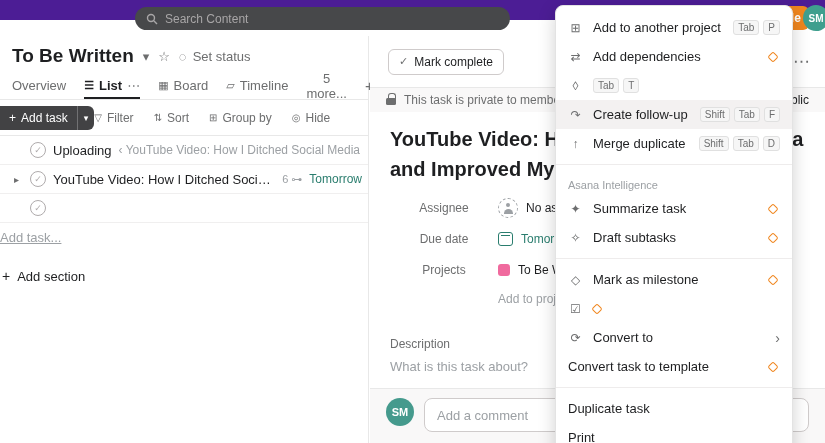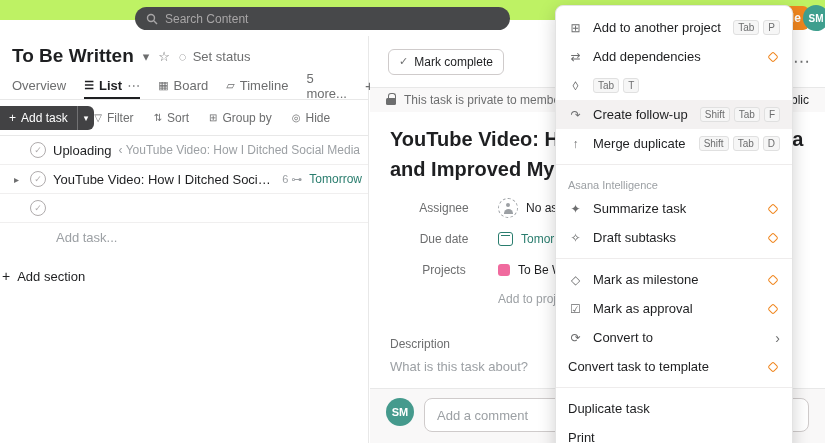--- a/index.html
+++ b/index.html
@@ -1,40 +1,40 @@
 <!DOCTYPE html>
 <html><head>
 <meta charset="utf-8">
 <style>
   * { margin:0; padding:0; box-sizing:border-box; }
   body { font-family:"Liberation Sans", sans-serif; background:#fff; }
   .screen { position:relative; width:825px; height:443px; overflow:hidden; background:#fff; color:#1e1f21; }
 
   
-  .topbar { position:absolute; top:0; left:0; right:0; height:20px; background:#bef264; }
+  .topbar { position:absolute; top:0; left:0; right:0; height:20px; background:#4c1d95; }
   .search { position:absolute; left:135px; top:7px; width:375px; height:23px; background:#47484a;
             border-radius:12px; display:flex; align-items:center; gap:7px; padding:0 11px;
             color:#a8a6a7; font-size:12px; cursor:text; }
   .upgrade { position:absolute; left:744px; top:6px; width:65px; height:24px; background:#f0861e;
              border:none; border-radius:6px; color:#fff; font-size:12px; font-weight:bold; z-index:5; cursor:pointer; }
   .avatar-top { position:absolute; left:803px; top:5px; width:26px; height:26px; border-radius:50%;
                 background:#3f9f8e; color:#fff; font-size:10px; font-weight:bold; display:flex;
                 align-items:center; justify-content:center; z-index:5; cursor:pointer; }
 
   
   .left-panel { position:absolute; top:36px; left:0; width:369px; bottom:0; background:#fff;
                 border-right:1px solid #e8e8e8; }
   .proj-header { display:flex; align-items:center; height:36px; padding:4px 12px 0 12px; gap:9px; }
   .proj-title { font-size:19px; font-weight:bold; }
   .hdr-ico { color:#6d6e6f; font-size:13px; cursor:pointer; }
   .set-status { display:flex; align-items:center; gap:6px; color:#6d6e6f; font-size:13px; cursor:pointer; }
 
   .tabs { display:flex; align-items:center; gap:18px; padding:0 12px; height:28px;
           border-bottom:1px solid #e8e8e8; font-size:13px; color:#6d6e6f; }
-  .tab { display:flex; align-items:center; gap:5px; height:100%; cursor:pointer; }
+  .tab { display:flex; align-items:center; gap:5px; height:100%; cursor:pointer;text-align:center; }
   .tab.active { color:#1e1f21; font-weight:bold; box-shadow:inset 0 -2px 0 #1e1f21; }
   .tab-icon { font-size:11px; }
   .tab-dots { color:#6d6e6f; font-weight:normal; }
   .tab-add { font-size:15px; }
 
   .list-toolbar { display:flex; align-items:center; height:36px; padding-right:12px; border-bottom:1px solid #e8e8e8; }
   .add-task-split { display:flex; align-items:stretch; height:24px; background:#424244; color:#fff;
                     border-radius:0 6px 6px 0; font-size:12px; overflow:hidden; cursor:pointer; }
   .ats-main { display:flex; align-items:center; gap:5px; padding:0 9px; border-right:1px solid rgba(255,255,255,.25); }
   .ats-caret { display:flex; align-items:center; padding:0 6px; font-size:9px; }
@@ -48,22 +48,22 @@
   .trow { height:29px; display:flex; align-items:center; border-bottom:1px solid #f0efef;
           padding:0 6px 0 10px; gap:7px; font-size:13px; overflow:hidden; white-space:nowrap; cursor:pointer; }
   .expand { width:13px; text-align:center; color:#6d6e6f; font-size:10px; flex:none; }
   .check { width:16px; height:16px; border:1px solid #afabac; border-radius:50%; color:#afabac;
            font-size:9px; display:flex; align-items:center; justify-content:center; flex:none; cursor:pointer; }
   .row-name { flex:none; }
   .row-parent { color:#9ca0a4; font-size:12px; overflow:hidden; text-overflow:clip; flex:1; }
   .row-name-trunc { flex:1; overflow:hidden; text-overflow:ellipsis; }
   .subtask-count { color:#9ca0a4; font-size:11px; display:flex; align-items:center; gap:3px; flex:none; }
   .row-due { color:#2a7d6e; font-size:12px; flex:none; }
-  .add-task-row { height:29px; display:flex; align-items:center; padding-left:56px;
-                  color:#9ca0a4; font-size:13px; cursor:text; }
+  .add-task-row { height:29px; display:flex; align-items:center; 
+                  color:#9ca0a4; font-size:13px; cursor:text;text-decoration:underline; }
   .add-section { display:flex; align-items:center; gap:7px; margin:16px 0 0 2px; font-size:13px; cursor:pointer; }
   .add-section .plus { font-size:14px; color:#1e1f21; }
 
   
   .right-panel { position:absolute; top:36px; left:370px; right:0; bottom:0; background:#fff; }
   .detail-header { height:52px; display:flex; align-items:center; padding:0 14px 0 18px; border-bottom:1px solid #e8e8e8; }
   .mark-complete { display:flex; align-items:center; gap:6px; height:26px; padding:0 10px;
                    border:1px solid #cfcbcb; border-radius:6px; background:#fff; font-size:12px;
                    color:#1e1f21; cursor:pointer; font-family:inherit; }
   .mc-check { font-size:11px; color:#6d6e6f; }
@@ -342,21 +342,20 @@
     <div class="menu-sep"></div>
 
     <div class="menu-item">
       <span class="mi-icon">◇</span>
       <span class="mi-label">Mark as milestone</span>
       <span class="mi-gem"></span>
     </div>
 
     <div class="menu-item">
       <span class="mi-icon">☑</span>
-      <span class="mi-label">Mark as approval</span>
       <span class="mi-gem"></span>
     </div>
 
     <div class="menu-item">
       <span class="mi-icon">⟳</span>
       <span class="mi-label">Convert to</span>
       <span class="mi-chevron">›</span>
     </div>
 
     <div class="menu-item">

